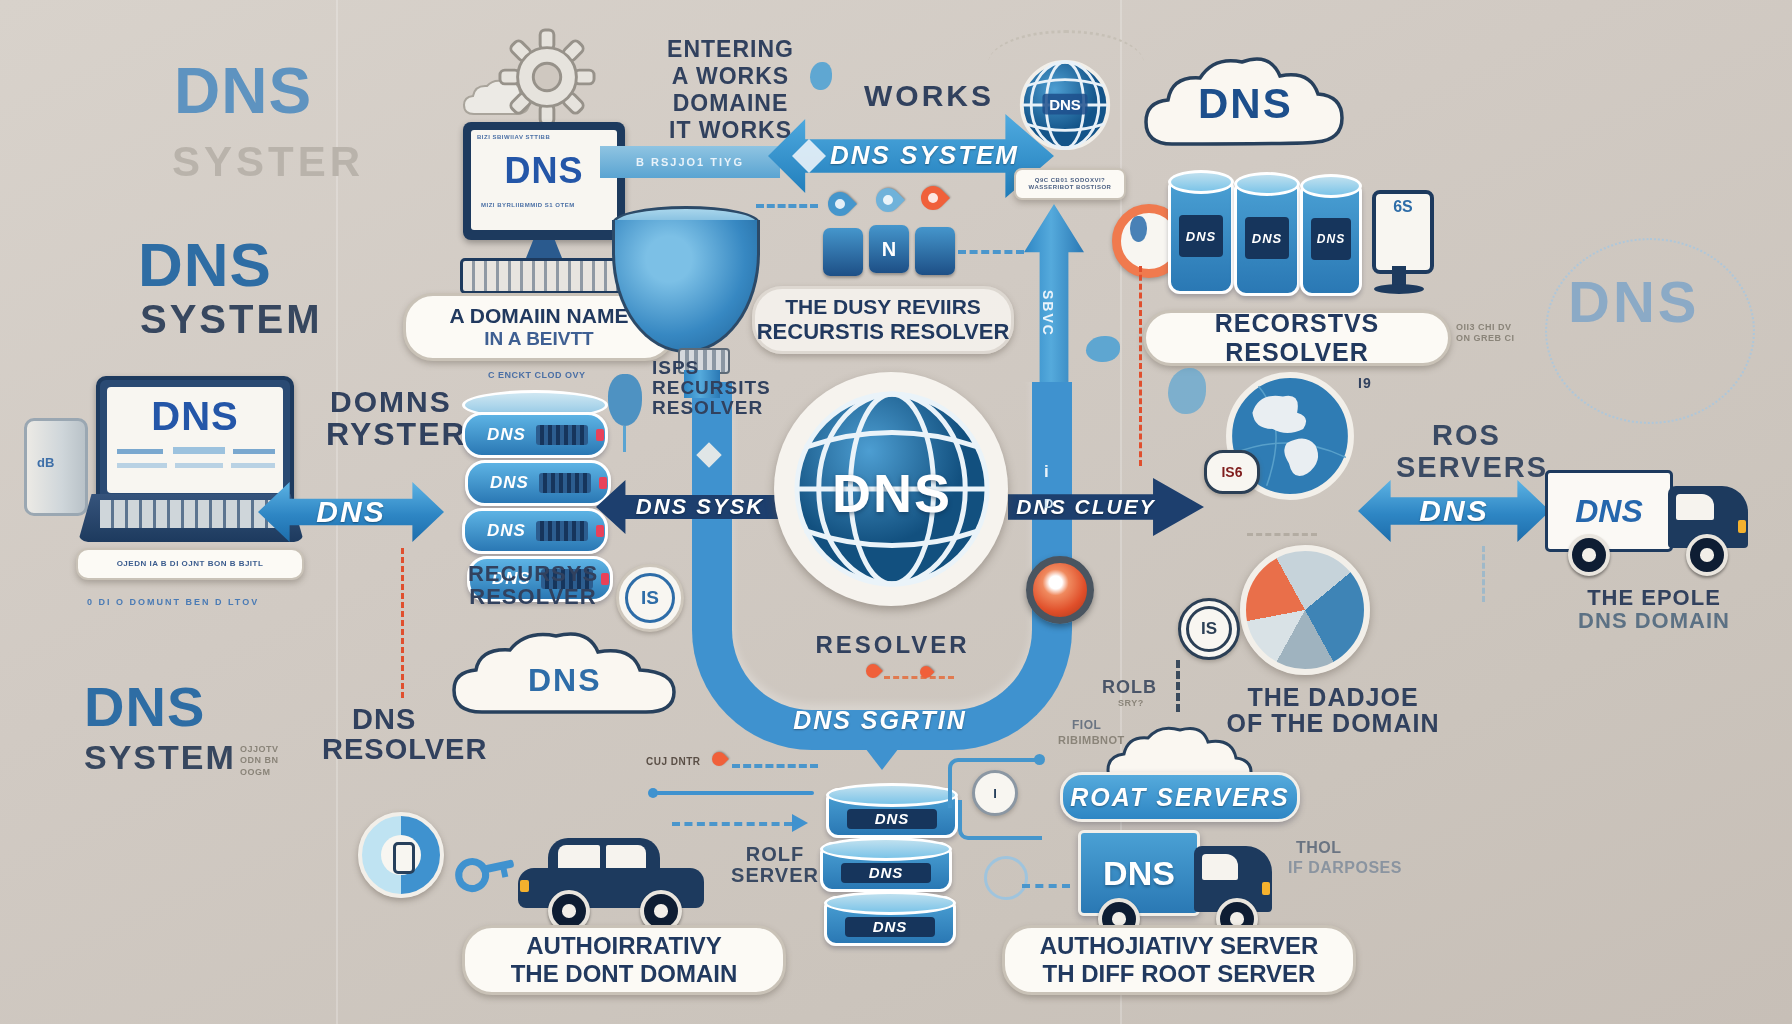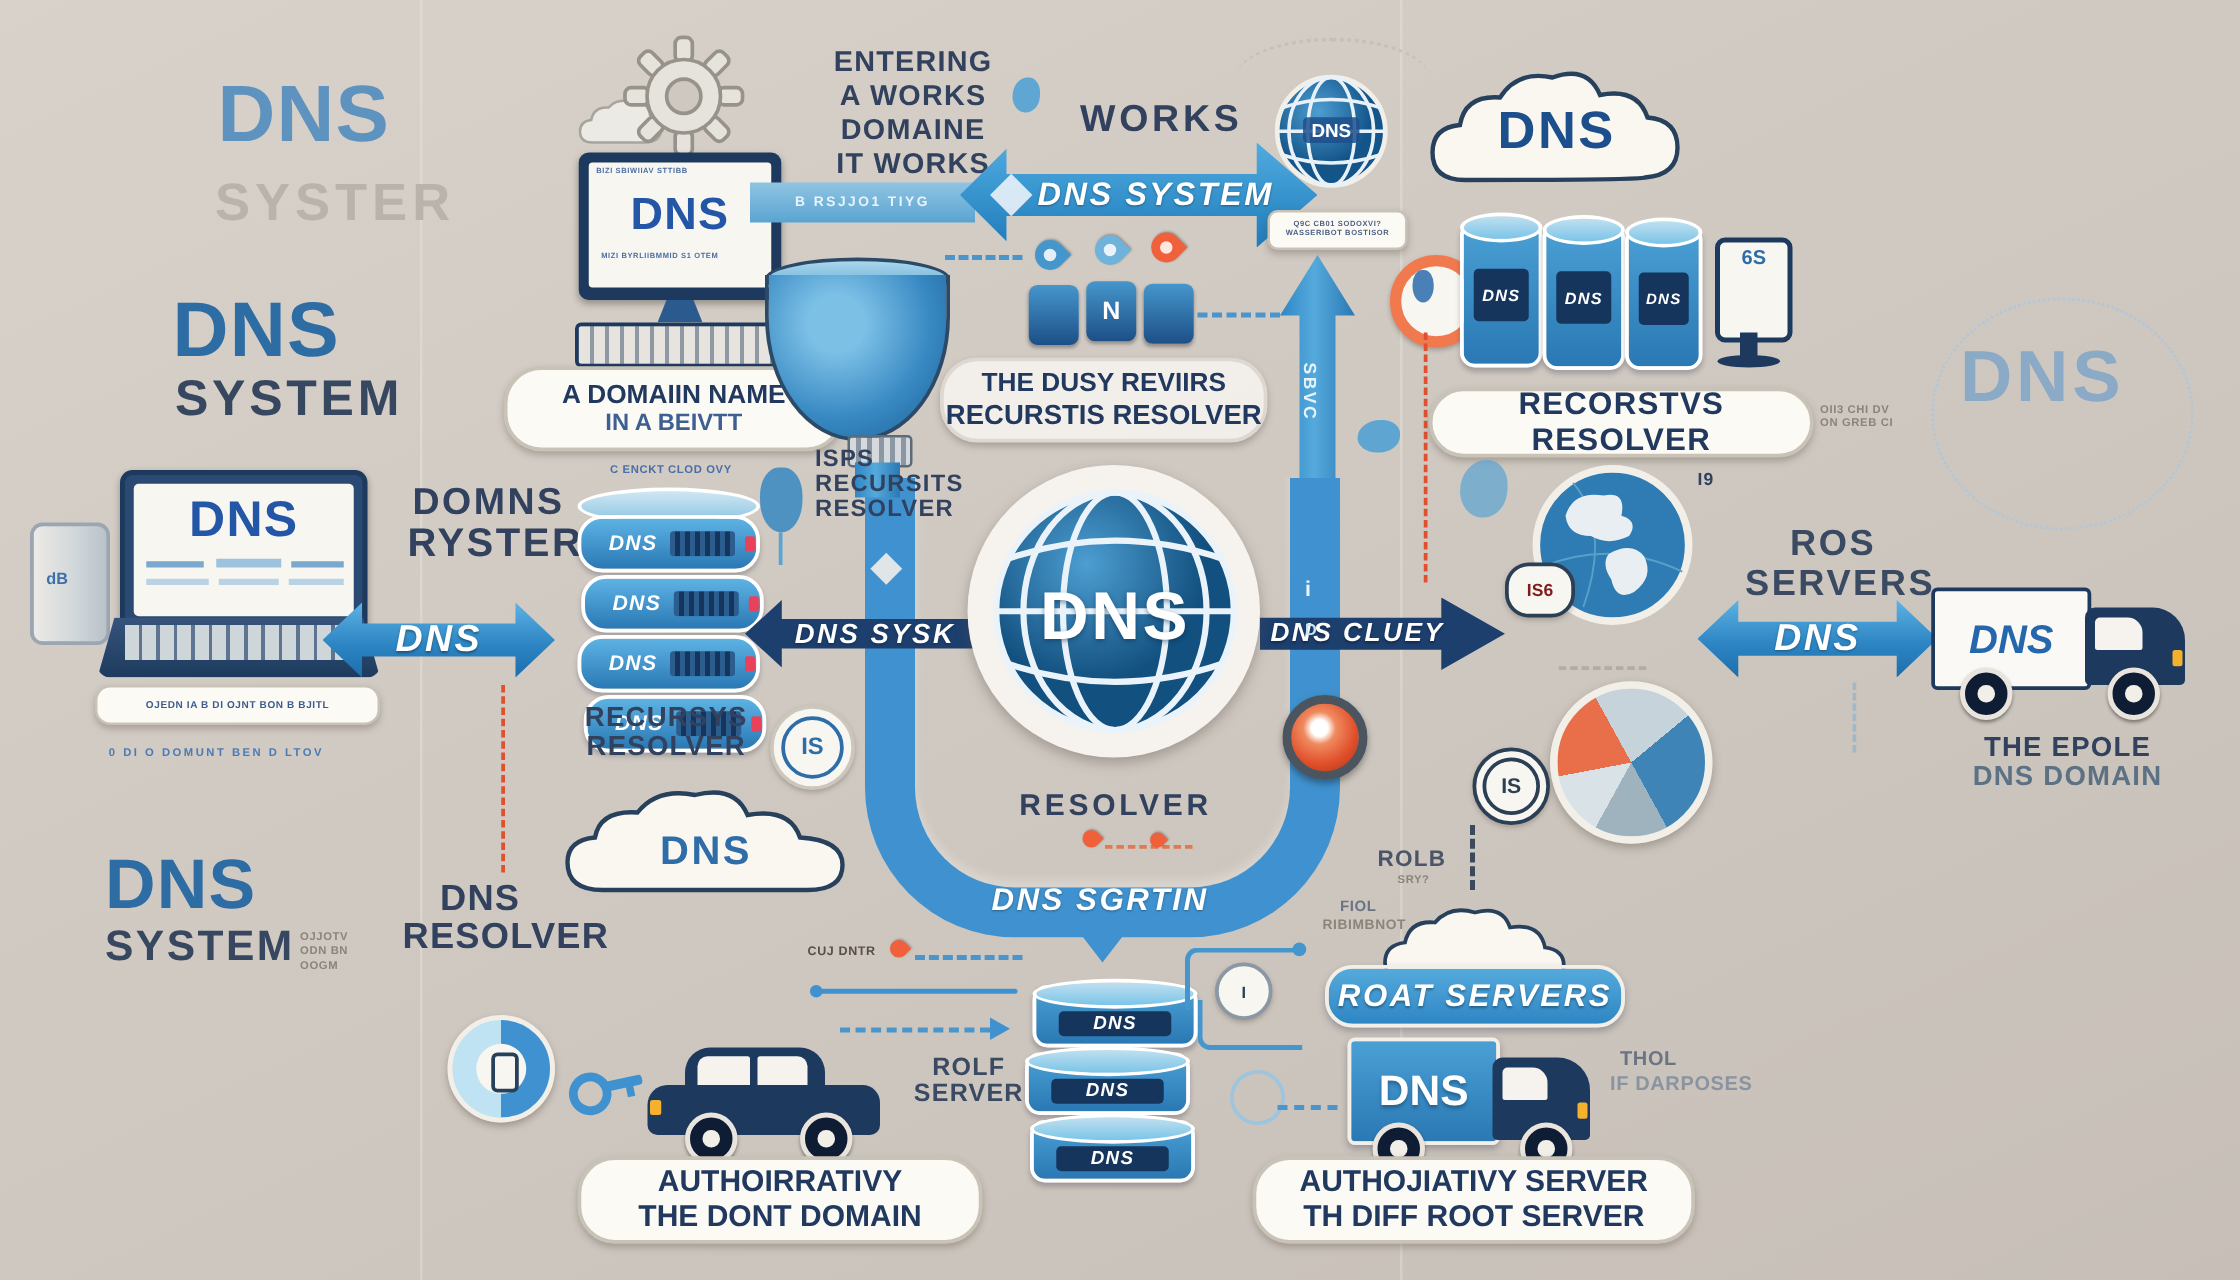--- a/index.html
+++ b/index.html
@@ -378,20 +378,24 @@
     <div style="color:#5c7184">DNS DOMAIN</div>
   </div>
 
   <div class="abs" style="left:1247px;top:533px;width:70px;border-top:3px dashed #b3aca2"></div>
   <div class="abs" style="left:1240px;top:545px;width:118px;height:118px;border-radius:50%;border:6px solid #f2efe9;box-shadow:0 3px 8px rgba(90,80,70,.4);background:conic-gradient(#c6d3da 0 14%,#3e84b6 14% 42%,#9fb3bf 42% 58%,#d9e2e6 58% 72%,#e96f4a 72% 92%,#c6d3da 92% 100%)"></div>
   <div class="badge" style="left:1178px;top:598px;width:56px;height:56px;border-color:#2b3f55">
     <div class="inner" style="font-size:17px;border-color:#2b3f55;color:#2b3f55">
         <span>IS</span>
       </div>
   </div>
+  <div class="txt" style="left:1226px;top:684px;width:214px;text-align:center;font-size:25px;white-space:normal">
+    <div>THE DADJOE</div>
+    <div>OF THE DOMAIN</div>
+  </div>
 
   <div class="txt" style="left:1102px;top:678px;font-size:18px;color:#4a5568">ROLB</div>
   <div class="garble" style="left:1118px;top:698px;font-size:9px">SRY?</div>
   <div class="abs" style="left:1176px;top:660px;height:52px;border-left:4px dashed #3a4a5c"></div>
   <div class="garble" style="left:1072px;top:718px;font-size:12px;color:#6a7482">FIOL</div>
   <div class="garble" style="left:1058px;top:734px;font-size:11px">RIBIMBNOT</div>
 
   <div class="garble" style="left:87px;top:597px;font-size:9px;color:#4a7bb5;letter-spacing:2px">0 DI O DOMUNT BEN D LTOV</div>
   <div class="txt blue" style="left:84px;top:678px;font-size:56px">DNS</div>
   <div class="txt" style="left:84px;top:740px;font-size:34px;color:#37475f;letter-spacing:2px">SYSTEM</div>

